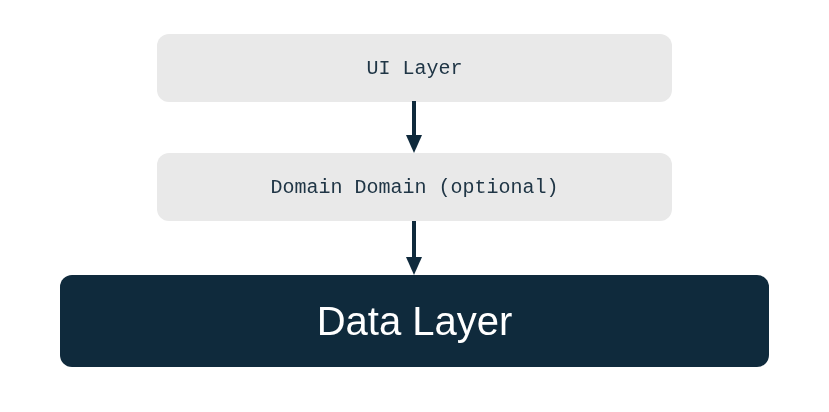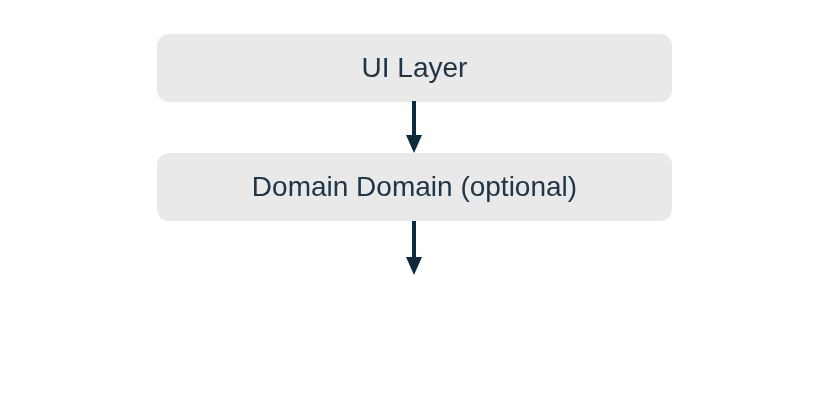--- a/index.html
+++ b/index.html
@@ -23,22 +23,23 @@
     border-radius: 12px;
     box-sizing: border-box;
     text-align: center;
   }
   .node-light {
     left: 157px;
     width: 515px;
     height: 68px;
     background: #e9e9e9;
     color: #203646;
-    font-size: 28px;
+    font-size: 20px;
     font-weight: 400;
+    font-family: Liberation Mono, monospace;
   }
   .node-ui     { top: 34px;  }
   .node-domain { top: 153px; }
   .node-dark {
     left: 60px;
     top: 275px;
     width: 709px;
     height: 92px;
     background: #0f2a3c;
     color: #ffffff;
@@ -69,14 +70,17 @@
 
   <div class="node node-light node-domain">
     <span>Domain Domain (optional)</span>
   </div>
 
   <svg class="arrow arrow-2" viewBox="0 0 26 54">
     <line x1="13" y1="0" x2="13" y2="38" stroke-width="4" stroke="#0f2a3c"></line>
     <polygon points="5,36 21,36 13,54" fill="#0f2a3c"></polygon>
   </svg>
 
+  <div class="node node-dark">
+    <span>Data Layer</span>
+  </div>
 
 </div>
 
 </body></html>

